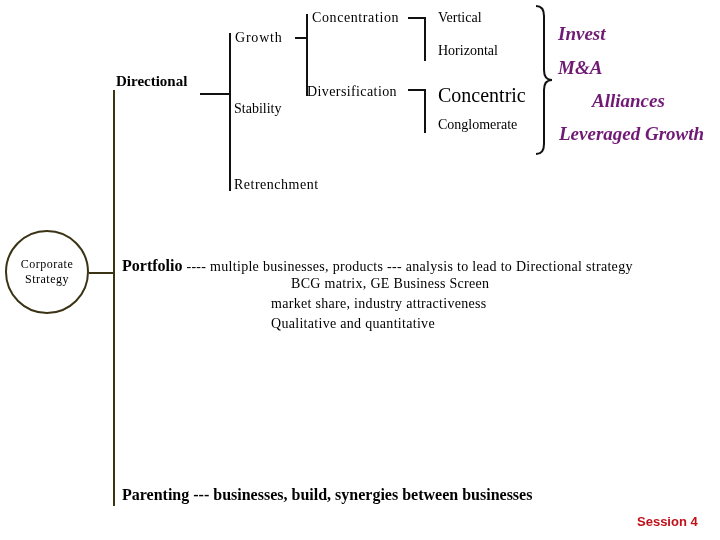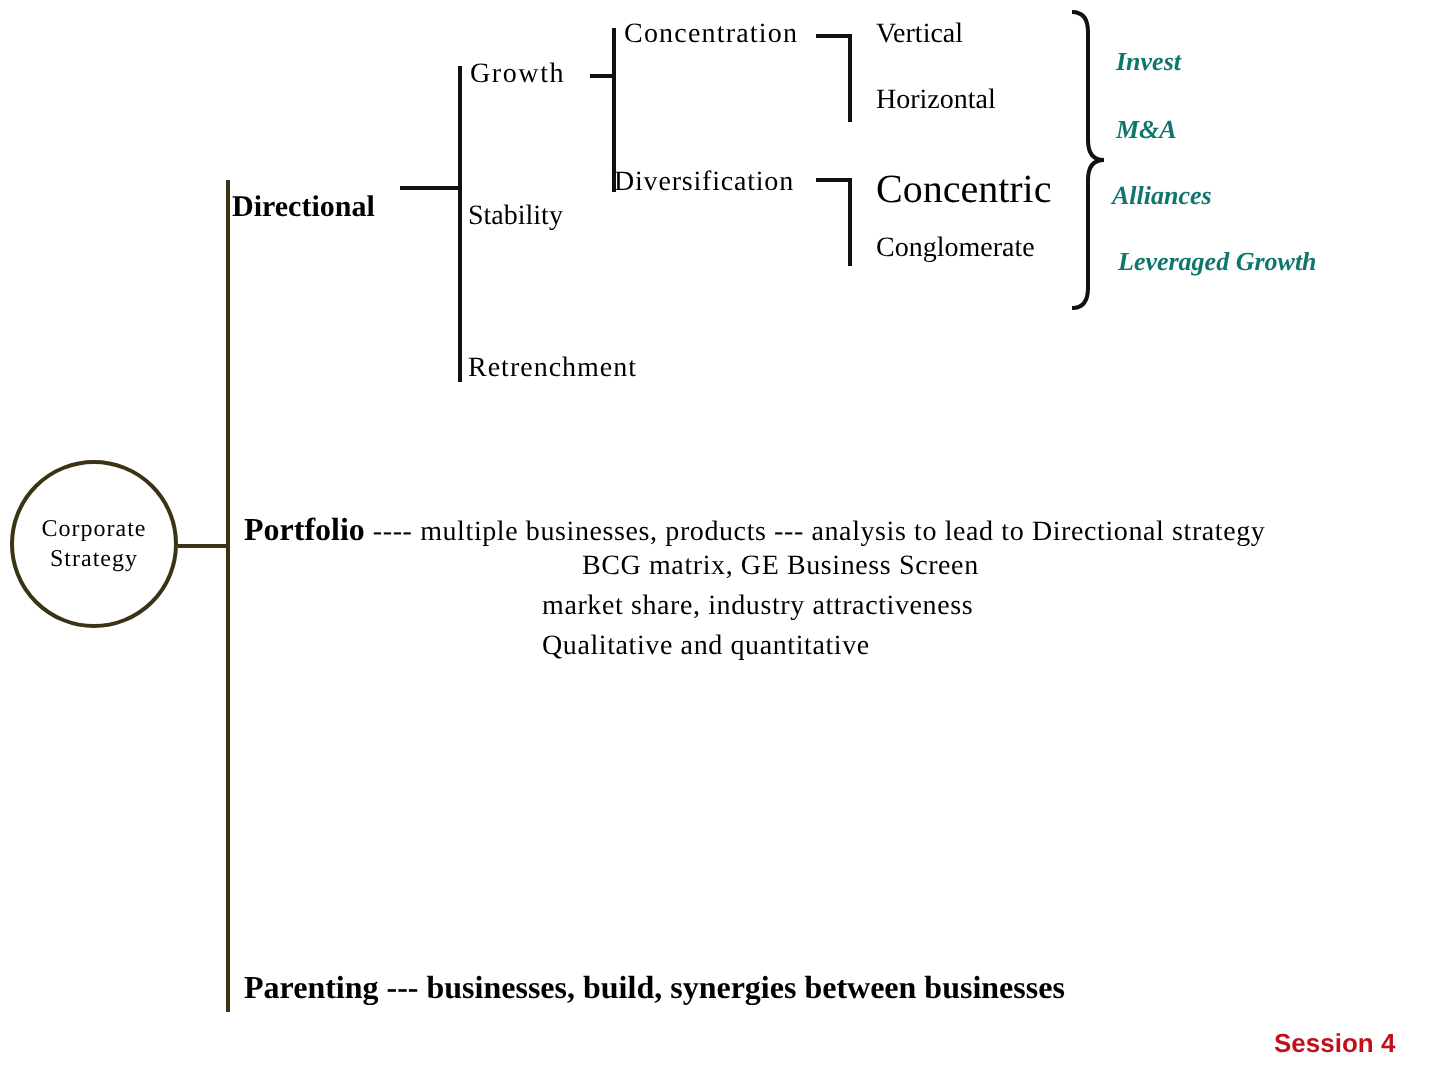--- a/index.html
+++ b/index.html
@@ -3,39 +3,39 @@
 <meta charset="utf-8">
 <style>
   html, body { margin:0; padding:0; }
   body { width:720px; height:540px; background:#ffffff; position:relative; overflow:hidden;
          font-family:"Liberation Serif", serif; color:#000; }
   .abs { position:absolute; }
   .t { position:absolute; white-space:nowrap; line-height:1; }
   .ln { position:absolute; background:#111; }
   .ol { background:#3a3415; }
   .bold { font-weight:bold; }
-  .red { color:#0f766e; font-style:italic; font-weight:bold; font-size:13px; }
+  .red { color:#701a75; font-style:italic; font-weight:bold; font-size:19px; }
   .circle { position:absolute; left:5px; top:230px; width:84px; height:84px; border:2px solid #3a3415;
             border-radius:50%; box-sizing:border-box; display:flex; flex-direction:column;
             align-items:center; justify-content:center; font-size:12px; letter-spacing:0.5px; }
   .p { font-size:14px; letter-spacing:0.3px; }
   .session { font-family:Liberation Sans, sans-serif; font-weight:bold; color:#c0101a; font-size:13px; }
 </style>
 </head>
 <body>
 
 <div class="circle">
   <span>Corporate</span>
   <span>Strategy</span>
 </div>
 <div class="ln ol" style="left:89px;top:272px;width:25px;height:2px;"></div>
 
 <div class="ln ol" style="left:113px;top:90px;width:2px;height:416px;"></div>
 
-<div class="t bold" style="left:116px;top:97px;font-size:15px;">Directional</div>
+<div class="t bold" style="left:116px;top:74px;font-size:15px;">Directional</div>
 <div class="ln" style="left:200px;top:93px;width:30px;height:2px;"></div>
 <div class="ln" style="left:229px;top:33px;width:2px;height:158px;"></div>
 
 <div class="t" style="left:235px;top:31px;font-size:14px;letter-spacing:0.8px;">Growth</div>
 <div class="ln" style="left:295px;top:37px;width:12px;height:2px;"></div>
 <div class="ln" style="left:306px;top:14px;width:2px;height:82px;"></div>
 
 <div class="t" style="left:234px;top:102px;font-size:14px;">Stability</div>
 <div class="t" style="left:234px;top:178px;font-size:14px;letter-spacing:0.5px;">Retrenchment</div>
 
@@ -50,21 +50,21 @@
 <div class="ln" style="left:424px;top:89px;width:2px;height:44px;"></div>
 <div class="t" style="left:438px;top:85px;font-size:20px;">Concentric</div>
 <div class="t" style="left:438px;top:118px;font-size:14px;">Conglomerate</div>
 
 <svg class="abs" style="left:530px;top:2px;" width="24" height="156" viewBox="0 0 24 156">
   <path d="M6 4 Q14 4 14 14 L14 68 Q14 78 22 78 Q14 78 14 88 L14 142 Q14 152 6 152" fill="none" stroke="#111" stroke-width="2"></path>
 </svg>
 
 <div class="t red" style="left:558px;top:24px;">Invest</div>
 <div class="t red" style="left:558px;top:58px;">M&amp;A</div>
-<div class="t red" style="left:556px;top:91px;">Alliances</div>
+<div class="t red" style="left:592px;top:91px;">Alliances</div>
 <div class="t red" style="left:559px;top:124px;">Leveraged Growth</div>
 
 <div class="t" style="left:122px;top:258px;">
   <span class="bold" style="font-size:16px;">Portfolio</span>
   <span class="p">---- multiple businesses, products --- analysis to lead to Directional strategy</span>
 </div>
 <div class="t p" style="left:271px;top:277px;margin-left:20px;">BCG matrix, GE Business Screen</div>
 <div class="t p" style="left:271px;top:297px;">market share, industry attractiveness</div>
 <div class="t p" style="left:271px;top:317px;">Qualitative and quantitative</div>
 

